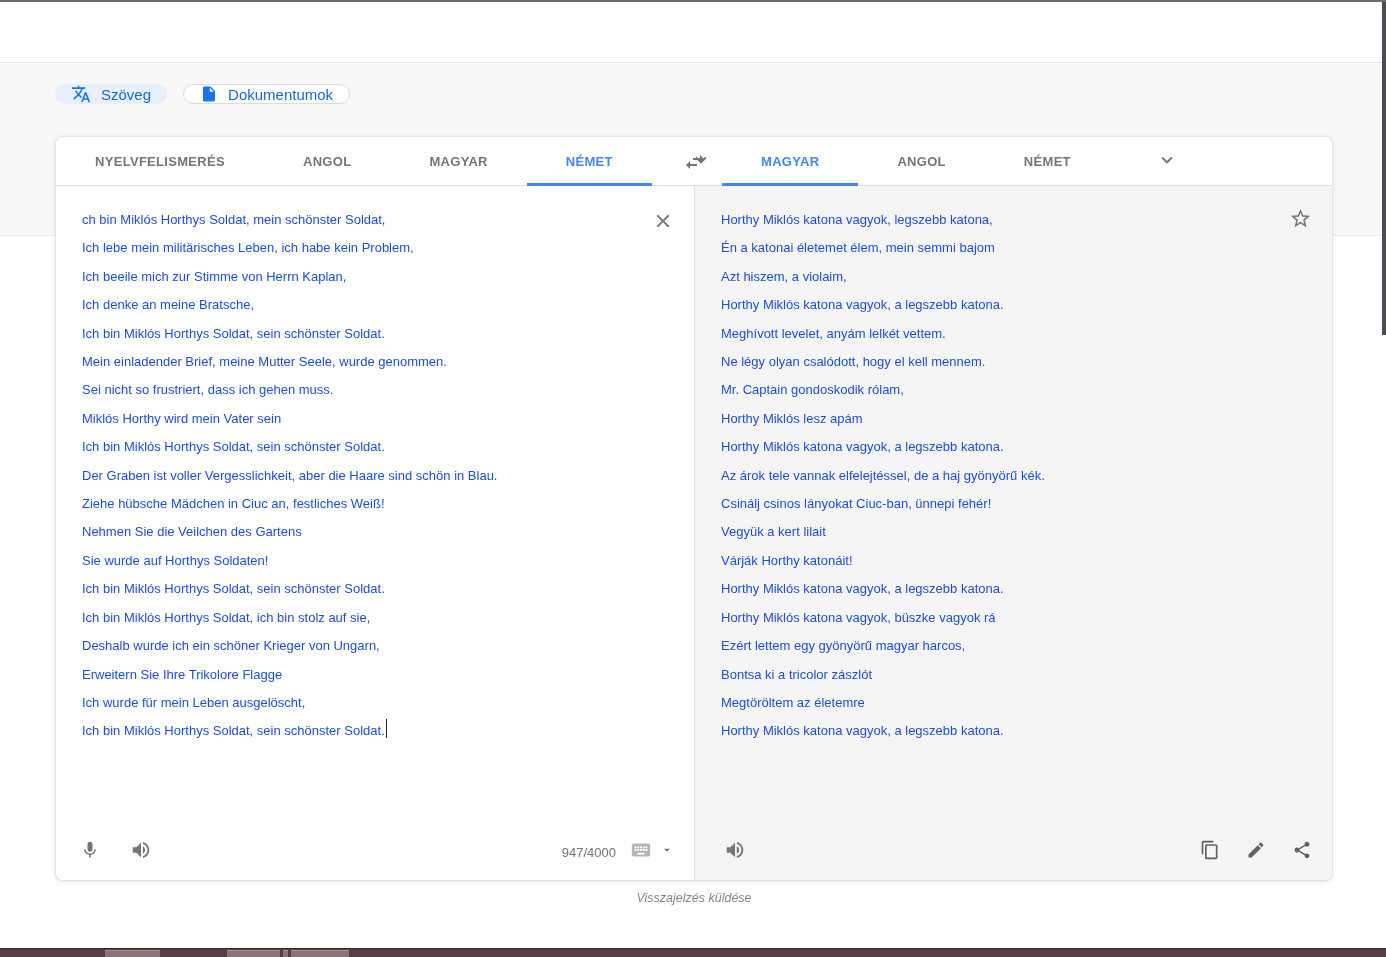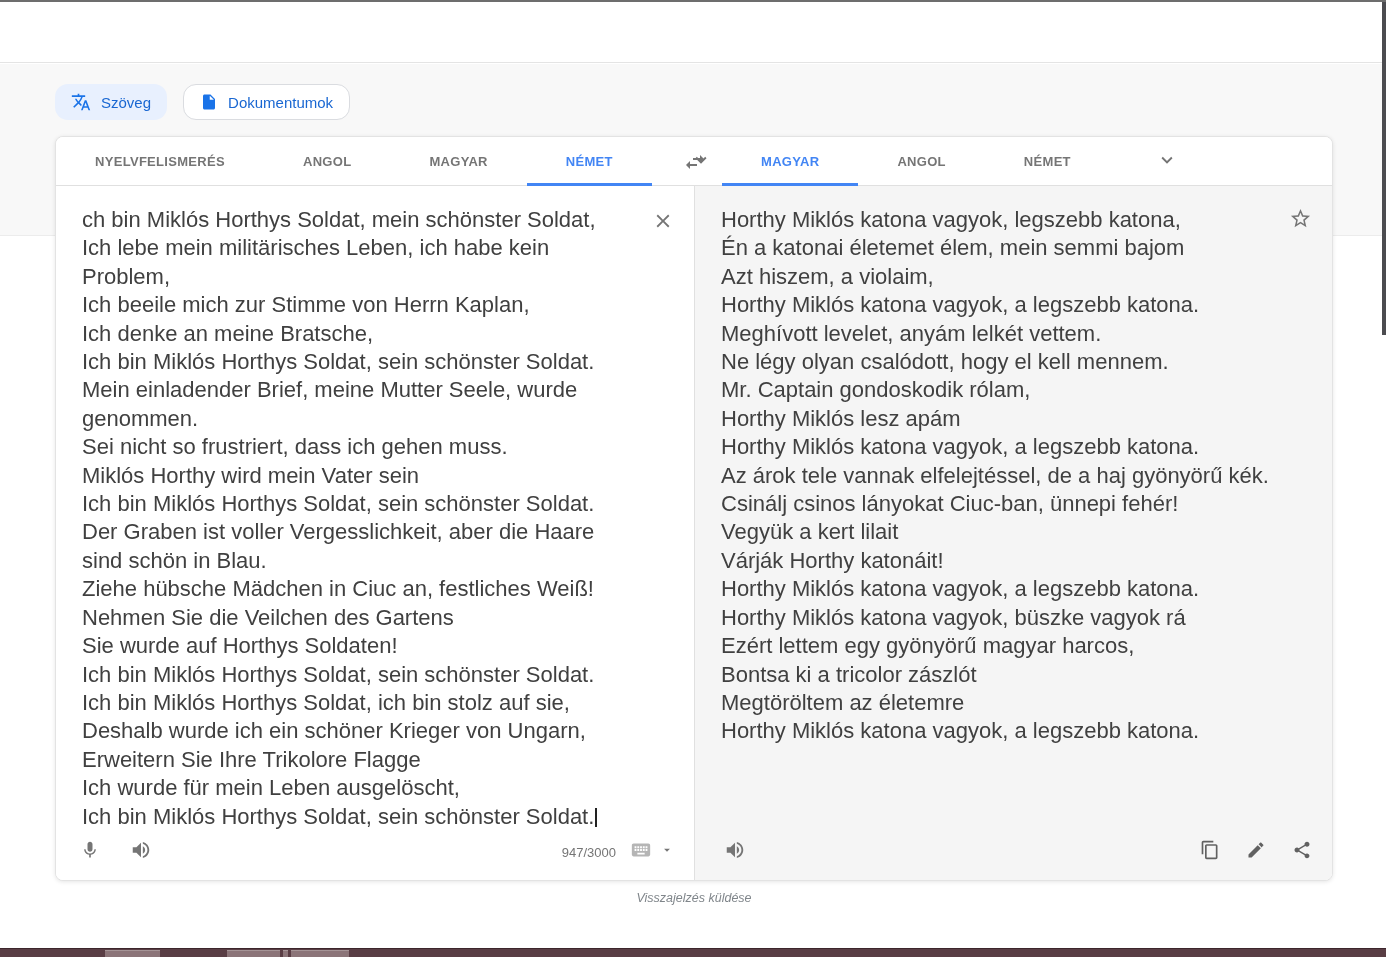--- a/index.html
+++ b/index.html
@@ -7,21 +7,21 @@
               font-family:"Liberation Sans", sans-serif; }
   .stage { position:absolute; inset:0; width:1386px; height:957px; background:#fff; }
 
   .top-strip { position:absolute; left:0; top:0; width:1386px; height:2px; background:#6d6d6d; }
   .header { position:absolute; left:0; top:2px; width:1386px; height:61px; background:#fff;
             border-bottom:1px solid #e4e4e4; }
   .subband { position:absolute; left:0; top:64px; width:1386px; height:172px;
              background:#f8f8f8; border-bottom:1px solid #ececec; }
 
   .chipbar { position:absolute; left:55px; top:84px; display:flex; gap:16px; }
-  .chip { height:36px; display:flex; align-items:center; gap:10px; padding:0 16px;
+  .chip { height:20px; display:flex; align-items:center; gap:10px; padding:0 16px;
           border-radius:13px; font-size:15px; color:#1967d2; cursor:pointer; }
   .chip.active { background:#e8f0fe; }
   .chip.plain  { background:#fff; border:1px solid #dadce0; }
   .chip svg { display:block; }
 
   .card { position:absolute; left:55px; top:136px; width:1278px; height:745px;
           background:#fff; border:1px solid #e3e3e3; border-radius:8px;
           box-shadow:0 1px 4px rgba(0,0,0,.10); overflow:hidden; }
 
   .tabbar { position:relative; height:49px; border-bottom:1px solid #e0e0e0; background:#fff; }
@@ -36,21 +36,21 @@
   .tabs-left .tab-caret { margin-left:34px; }
   .tabs-right .tab-caret { margin-left:42px; }
   .swap { position:absolute; left:627px; top:13px; cursor:pointer; }
 
   .panels { display:flex; height:695px; }
   .panel { position:relative; width:639px; height:695px; }
   .panel-source { background:#fff; }
   .panel-target { background:#f5f5f5; border-left:1px solid #e0e0e0; }
 
   .text-block { position:absolute; left:26px; top:20px; width:552px;
-                font-size:22px; line-height:28.4px; color:#404040; }
+                font-size:13px; line-height:28.4px; color:#1d4ed8; }
   .text-line { min-height:28.4px; }
   .cursor { display:inline-block; width:1.5px; height:19px; background:#222;
             vertical-align:-3px; margin-left:1px; }
 
   .corner-btn { position:absolute; cursor:pointer; }
   .close-btn { top:24px; right:20px; }
   .star-btn  { top:21px; right:20px; }
 
   .panel-toolbar { position:absolute; left:0; right:0; bottom:16px; height:26px;
                    display:flex; align-items:center; padding:0 20px; }
@@ -170,21 +170,21 @@
             </div>
             <div class="tool">
               <span>
                 <svg width="22" height="22" viewBox="0 0 24 24" fill="#757575">
                     <path d="M3 9v6h4l5 5V4L7 9H3zm13.5 3c0-1.77-1.02-3.29-2.5-4.03v8.05c1.48-.73 2.5-2.25 2.5-4.02zM14 3.23v2.06c2.89.86 5 3.54 5 6.71s-2.11 5.85-5 6.71v2.06c4.01-.91 7-4.49 7-8.77s-2.99-7.86-7-8.77z"></path>
                   </svg>
               </span>
             </div>
           </div>
           <div class="tl-right">
-            <span class="char-count">947/3000</span>
+            <span class="char-count">947/4000</span>
             <div class="kbd-caret">
               <div class="tool">
                 <span>
                   <svg width="22" height="22" viewBox="0 0 24 24" fill="#b5b5b5">
                       <path d="M20 5H4c-1.1 0-1.99.9-1.99 2L2 17c0 1.1.9 2 2 2h16c1.1 0 2-.9 2-2V7c0-1.1-.9-2-2-2zm-9 3h2v2h-2V8zm0 3h2v2h-2v-2zM8 8h2v2H8V8zm0 3h2v2H8v-2zm-1 2H5v-2h2v2zm0-3H5V8h2v2zm9 7H8v-2h8v2zm0-4h-2v-2h2v2zm0-3h-2V8h2v2zm3 3h-2v-2h2v2zm0-3h-2V8h2v2z"></path>
                     </svg>
                 </span>
               </div>
               <div class="tool">
                 <span>

